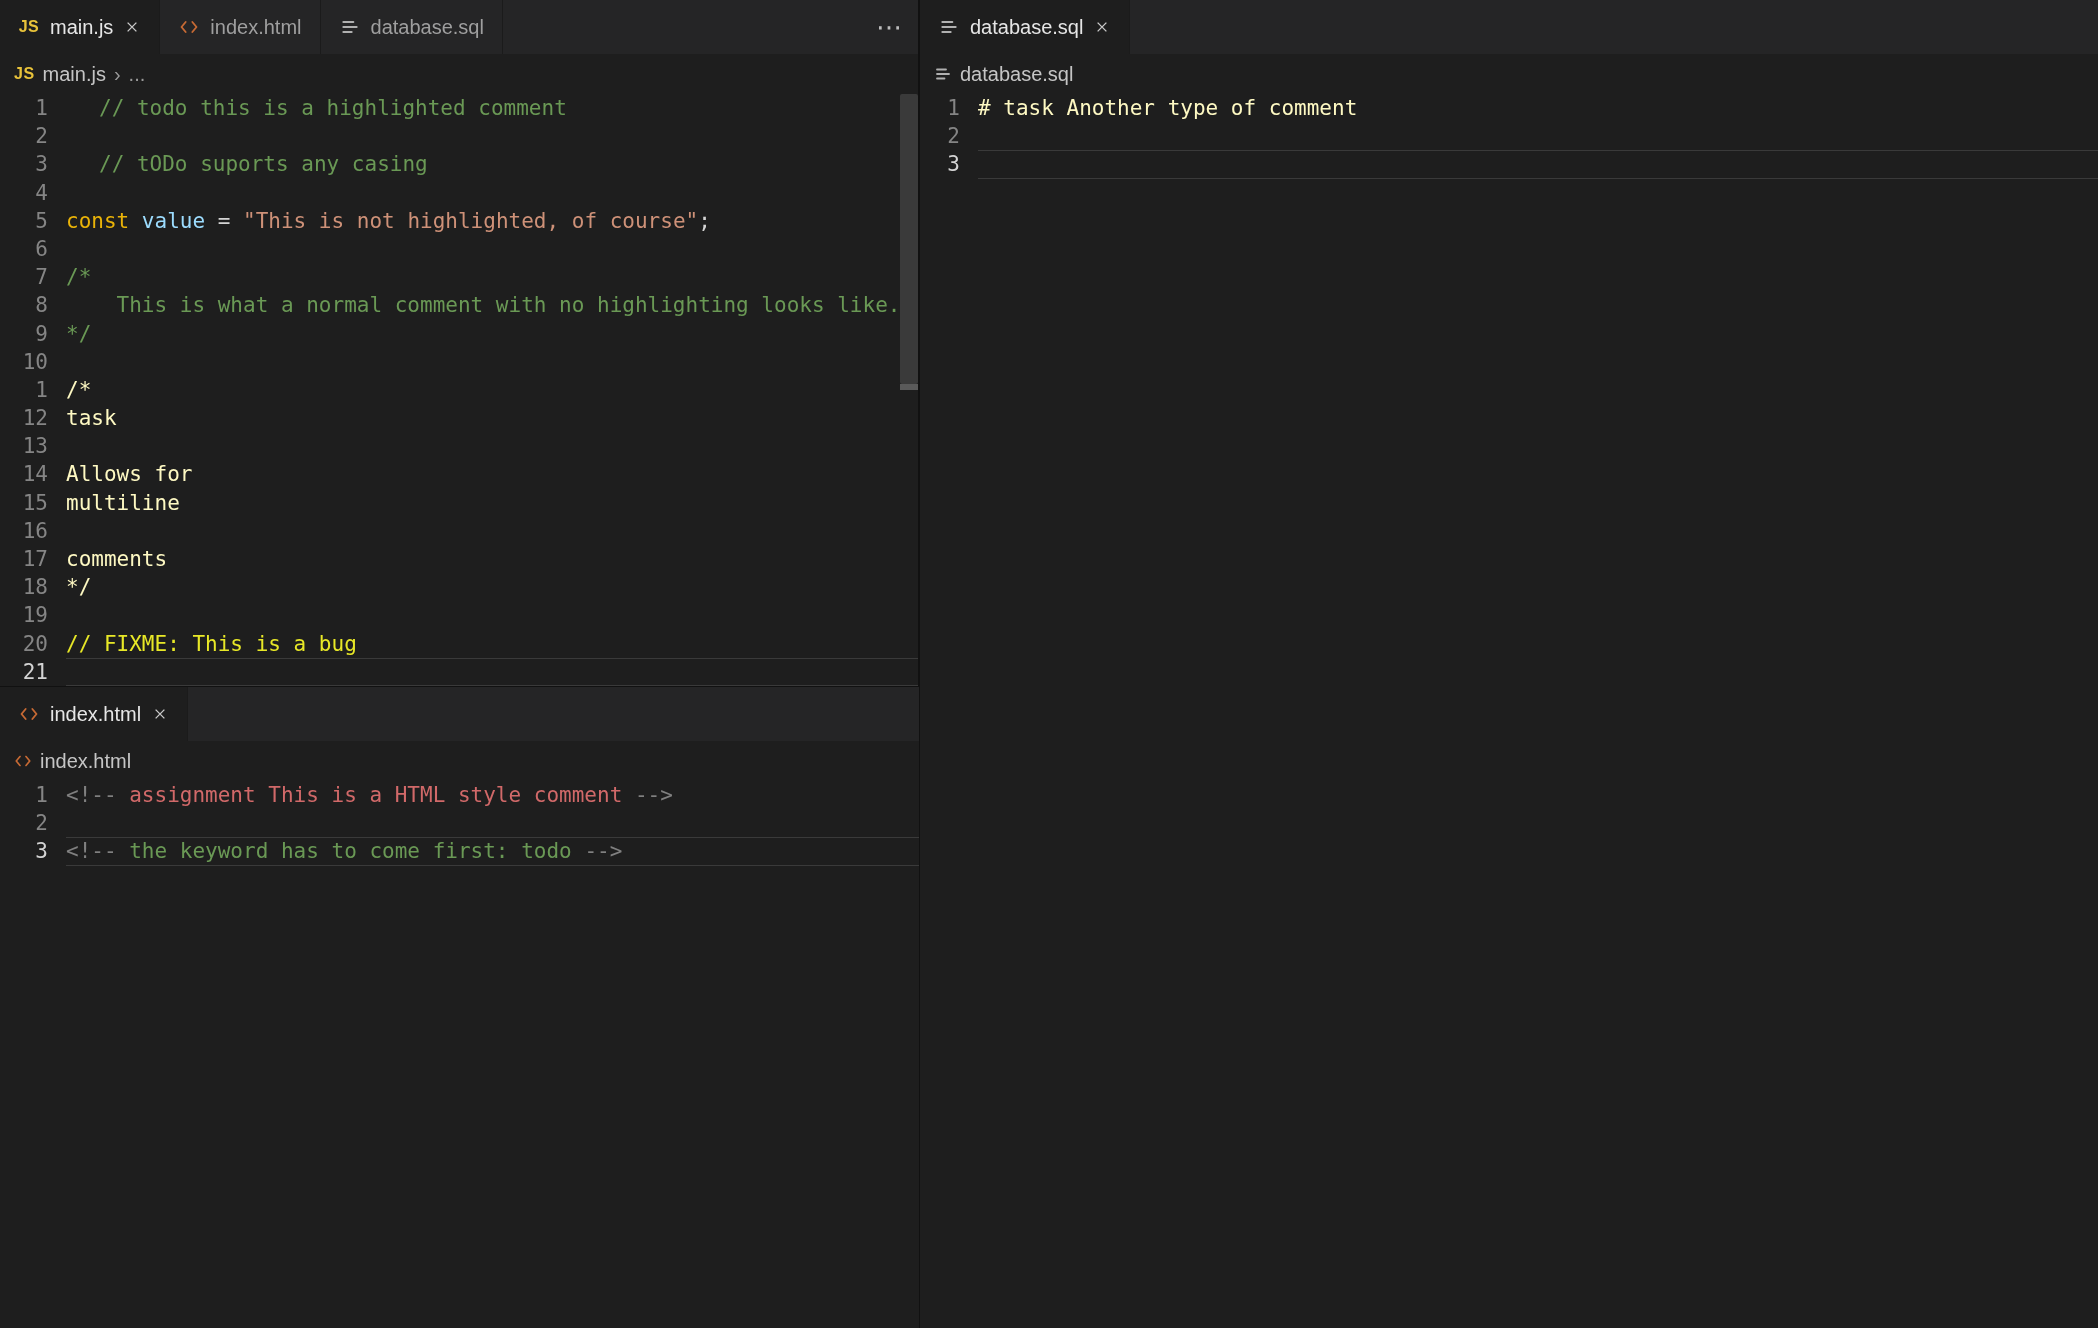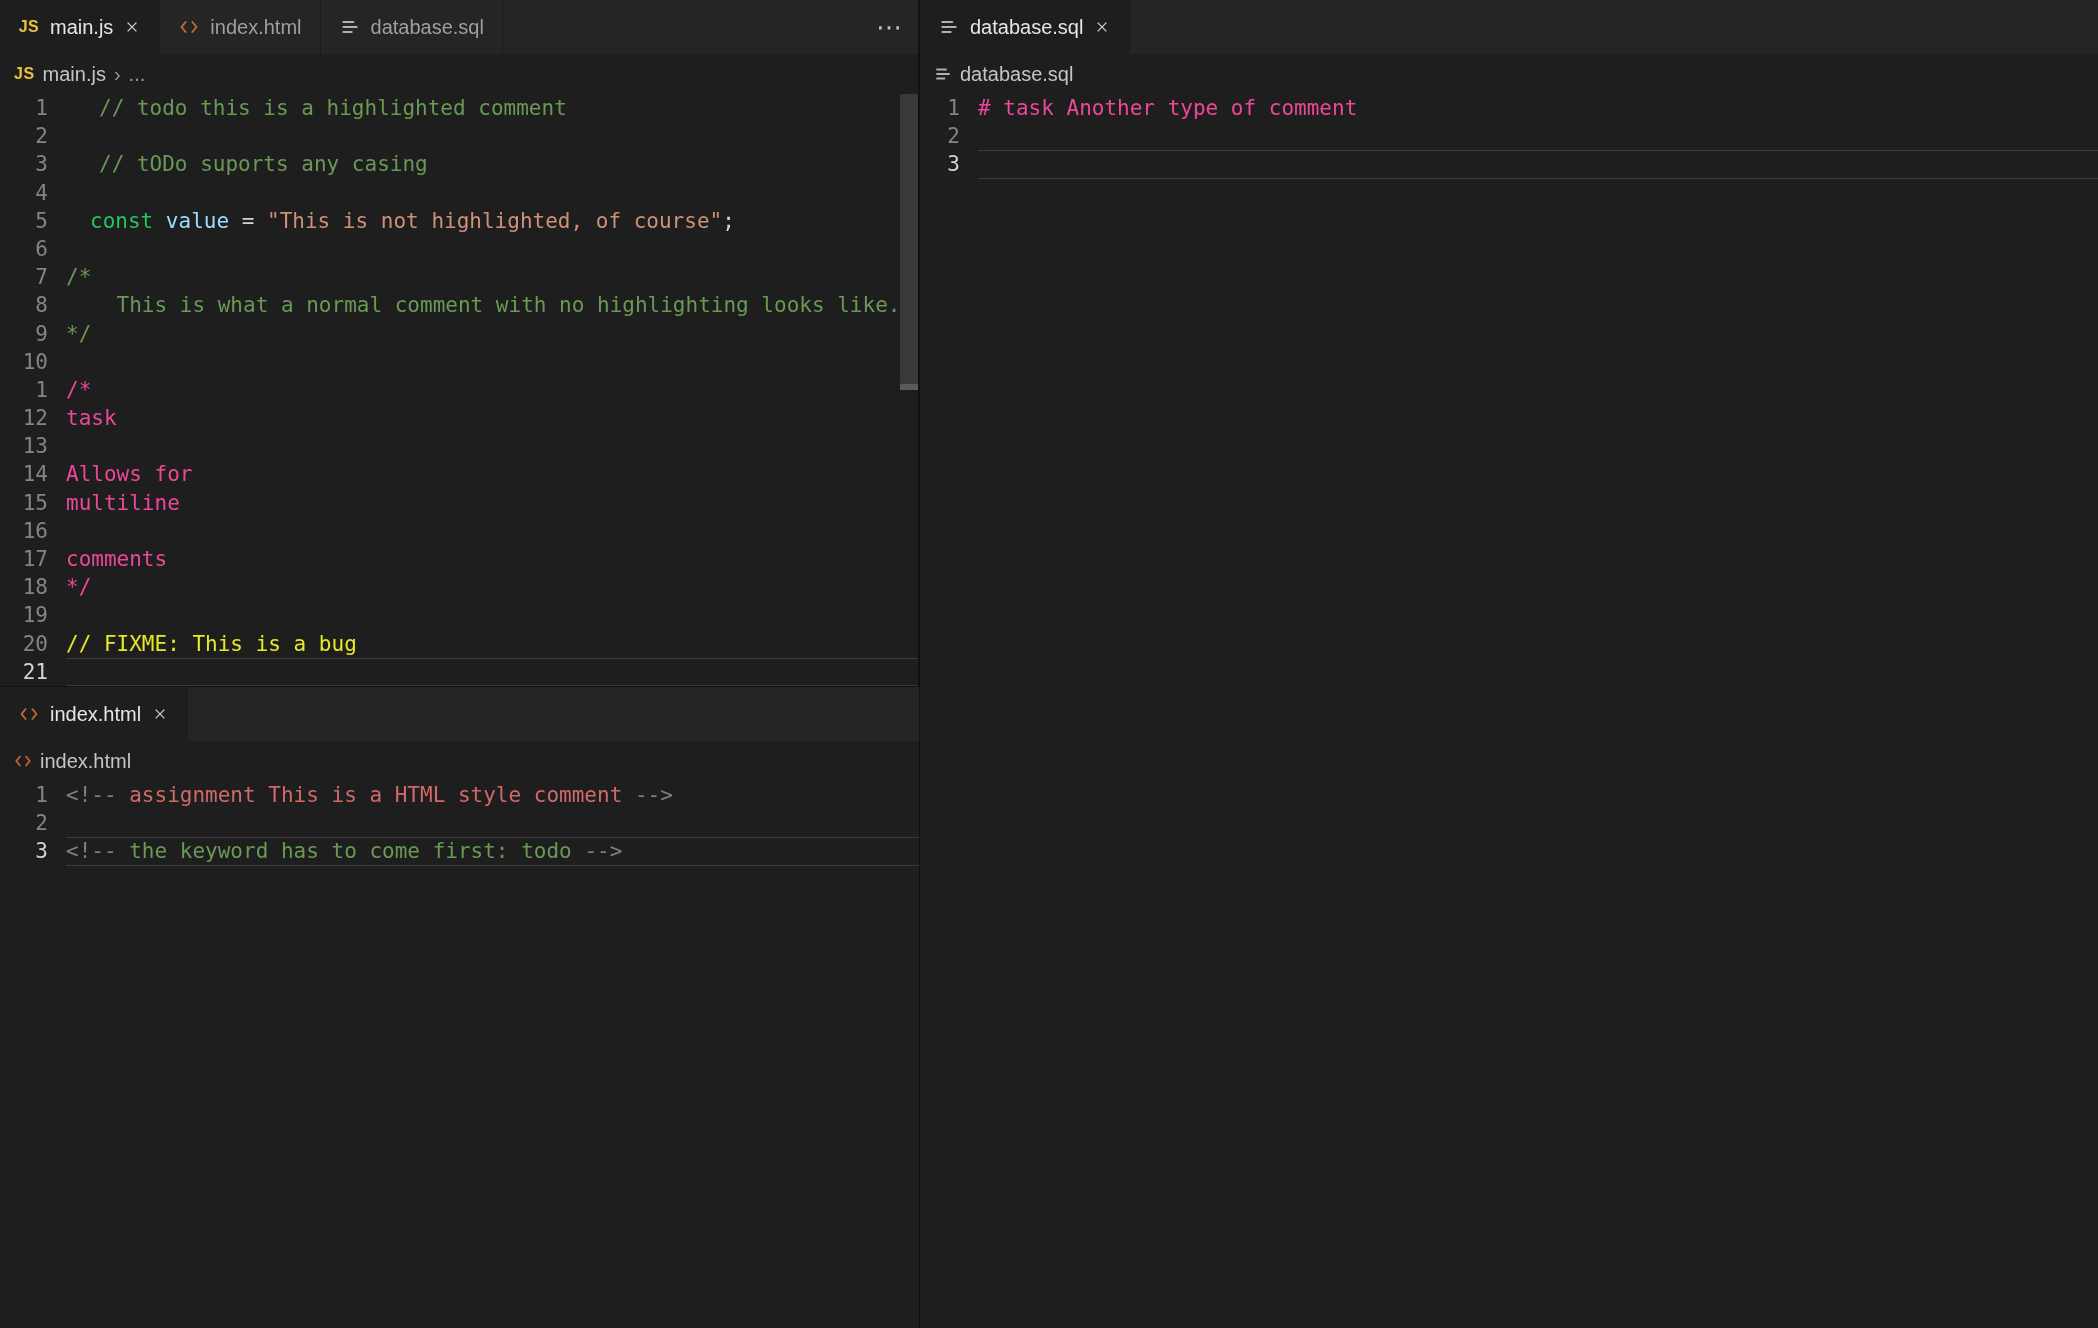--- a/index.html
+++ b/index.html
@@ -27,24 +27,24 @@
   .gutter { width: 66px; text-align: right; padding-right: 18px; color: #858585; user-select: none; }
   .gutter .ln { height: 28.2px; }
   .gutter .ln.cur { color: #d4d4d4; }
   .code { flex: 1; position: relative; color: #d4d4d4; white-space: pre; padding-right: 10px; }
   .code .row { height: 28.2px; }
   .code .cur-line { position: absolute; left: 0; right: 0; height: 28.2px; border-top: 1px solid #3a3a3a; border-bottom: 1px solid #3a3a3a; pointer-events: none; }
 
   .tok-comment { color: #6A9955; }
   .tok-todo    { color: #6A9955; margin-left: 33px; }
   .tok-string  { color: #ce9178; }
-  .tok-keyword { color: #22c55e; margin-left: 24px; }
+  .tok-keyword { color: #eab308; }
   .tok-const   { color: #9cdcfe; }
   .tok-punc    { color: #d4d4d4; }
-  .tok-task    { color: #ec4899; text-align: center; }
+  .tok-task    { color: #fef9c3; text-align: center; }
   .tok-fixme   { color: #e8e827; }
   .tok-htmlbr  { color: #808080; }
   .tok-assign  { color: #d16969; }
   .tok-htmlcmt { color: #6A9955; }
 
   .scroll-track { position: absolute; top: 0; right: 0; width: 18px; height: 100%; background: transparent; }
   .scroll-thumb { position: absolute; right: 0; width: 18px; background: #3a3a3a; border-radius: 2px; }
 
   .js-icon { color: #e8c23a; font-weight: 700; font-family: Arial, sans-serif; font-size: 16px; letter-spacing: 0.5px; text-align: center; }
   .html-icon { color: #c76a34; }

